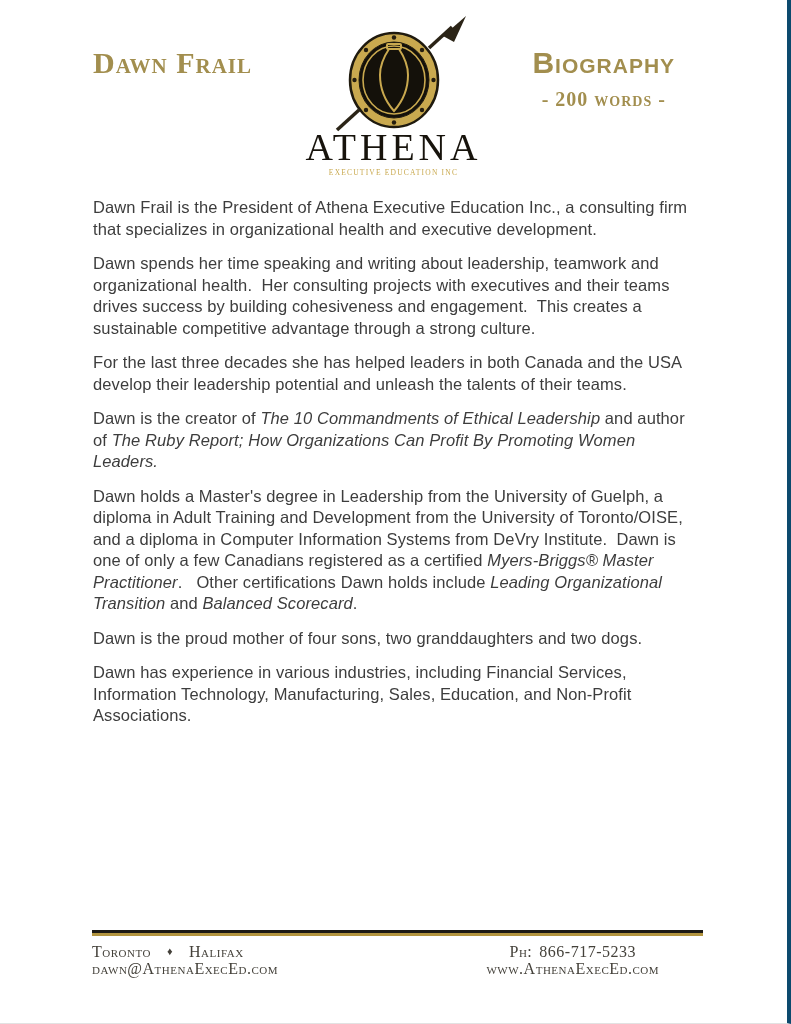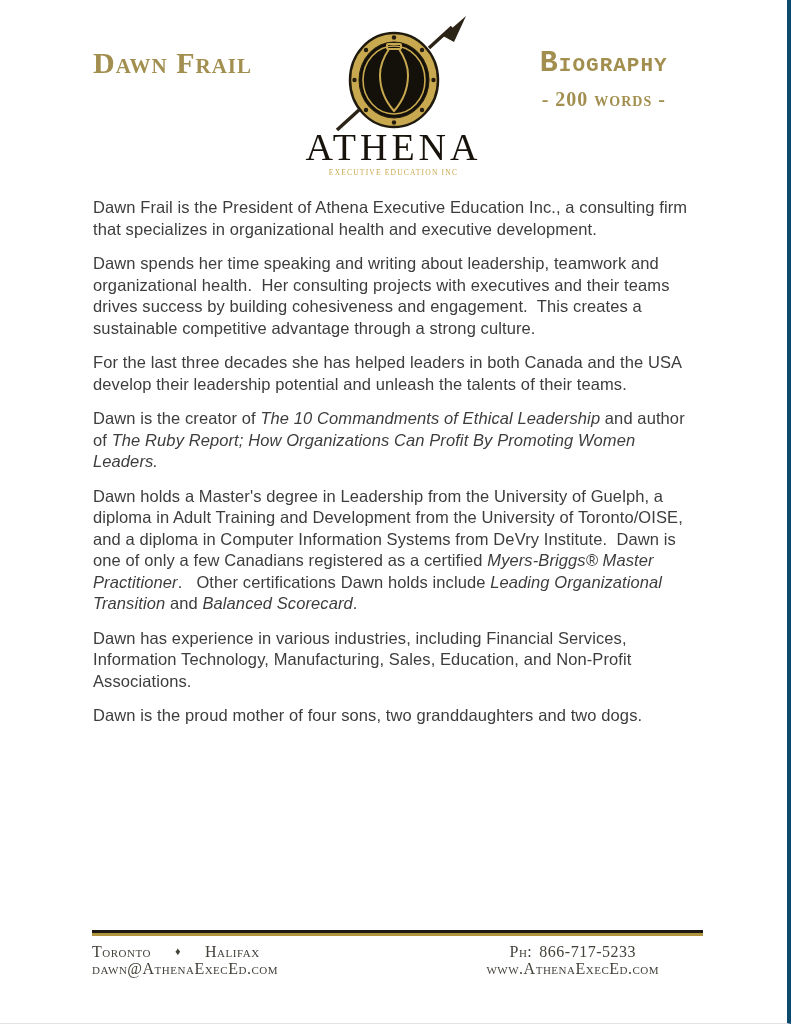--- a/index.html
+++ b/index.html
@@ -70,21 +70,21 @@
     letter-spacing:1.2px;
     text-transform:uppercase;
     color:var(--logo-gold);
   }
   .header-right{
     margin-top:34px;
     padding-right:58px;
     display:flex;flex-direction:column;align-items:center;
   }
   .doc-title{
-    font-family:Liberation Mono, monospace;
+    font-family:Liberation Sans, sans-serif;
     font-variant:small-caps;
     font-weight:bold;
     font-size:30px;
     letter-spacing:1px;
     color:var(--gold);
     white-space:nowrap;
   }
   .word-count{
     margin-top:8px;
     font-family:"Liberation Serif",serif;
@@ -122,21 +122,21 @@
     margin-top:7px;
     font-family:"Liberation Serif",serif;
     font-variant:small-caps;
     font-size:16px;
     letter-spacing:0.5px;
     line-height:17px;
     color:var(--footer-ink);
   }
   .footer-left{text-align:left;}
   .footer-right{text-align:center;margin-right:44px;}
-  .cities{display:flex;align-items:center;gap:24px;}
+  .cities{display:flex;align-items:center;gap:16px;}
   .diamond{font-size:11px;line-height:17px;}
   .phone-number{margin-left:7px;text-align:center;}
 </style>
 </head>
 <body>
 
 <div class="page">
 
   <div class="header">
     <div class="person-name">Dawn Frail</div>
@@ -174,22 +174,22 @@
       <div class="word-count">- 200 words -</div>
     </div>
   </div>
 
   <div class="bio-content" id="paragraphs">
       <p class="bio-paragraph"><span>Dawn Frail is the President of Athena Executive Education Inc., a consulting firm that specializes in organizational health and executive development.</span></p>
       <p class="bio-paragraph"><span>Dawn spends her time speaking and writing about leadership, teamwork and organizational health.  Her consulting projects with executives and their teams drives success by building cohesiveness and engagement.  This creates a sustainable competitive advantage through a strong culture.</span></p>
       <p class="bio-paragraph"><span>For the last three decades she has helped leaders in both Canada and the USA develop their leadership potential and unleash the talents of their teams.</span></p>
       <p class="bio-paragraph"><span>Dawn is the creator of </span><em>The 10 Commandments of Ethical Leadership</em><span> and author of </span><em>The Ruby Report; How Organizations Can Profit By Promoting Women Leaders.</em></p>
       <p class="bio-paragraph"><span>Dawn holds a Master's degree in Leadership from the University of Guelph, a diploma in Adult Training and Development from the University of Toronto/OISE, and a diploma in Computer Information Systems from DeVry Institute.  Dawn is one of only a few Canadians registered as a certified </span><em>Myers-Briggs® Master Practitioner</em><span>.   Other certifications Dawn holds include </span><em>Leading Organizational Transition</em><span> and </span><em>Balanced Scorecard</em><span>.</span></p>
+      <p class="bio-paragraph"><span>Dawn is the proud mother of four sons, two granddaughters and two dogs.</span></p>
       <p class="bio-paragraph"><span>Dawn has experience in various industries, including Financial Services, Information Technology, Manufacturing, Sales, Education, and Non-Profit Associations.</span></p>
-      <p class="bio-paragraph"><span>Dawn is the proud mother of four sons, two granddaughters and two dogs.</span></p>
     </div>
 
   <div class="footer">
     <div class="footer-divider">
       <div class="line-black"></div>
       <div class="line-gold"></div>
     </div>
     <div class="footer-row">
       <div class="footer-left">
         <div class="cities">

